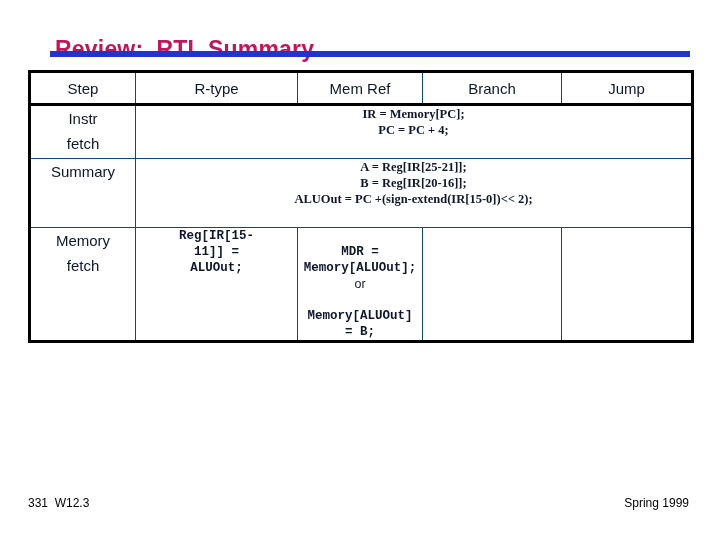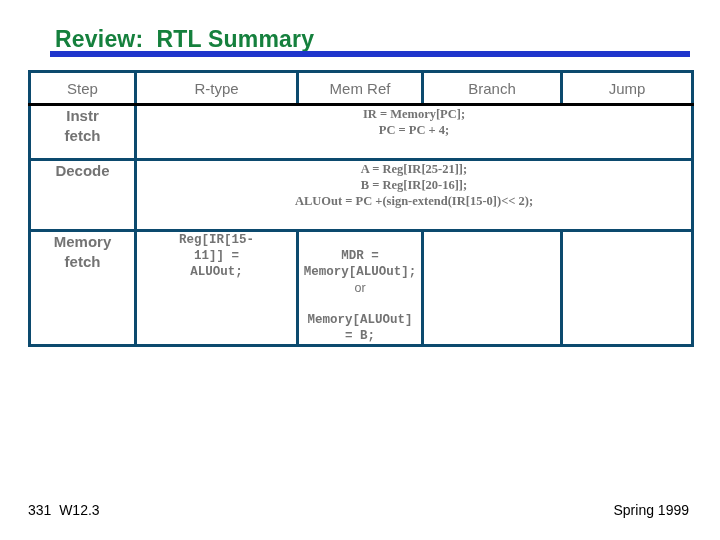--- a/index.html
+++ b/index.html
@@ -13,25 +13,25 @@
     position: relative;
     overflow: hidden;
     font-family: "Liberation Sans", sans-serif;
     -webkit-font-smoothing: none;
   }
 
   
   #slide-title {
     position: absolute;
     left: 55px;
-    top: 26px;
+    top: 36px;
     font-family: "Liberation Sans", sans-serif;
     font-size: 23px;
     font-weight: bold;
-    color: #15803d;
+    color: #be185d;
     letter-spacing: 0.2px;
     white-space: pre;
     line-height: 26px;
   }
   #title-rule {
     position: absolute;
     left: 50px;
     top: 51px;
     width: 640px;
     height: 6px;
@@ -45,25 +45,25 @@
     top: 70px;
     width: 663px;
   }
   table.rtl {
     border-collapse: collapse;
     table-layout: fixed;
     width: 663px;
     border: 3px solid #000;
   }
   table.rtl td, table.rtl th {
-    border: 3px solid #0c4a6e;
+    border: 1px solid #0c4a6e;
     padding: 0;
     vertical-align: top;
     text-align: center;
-    color: #737373;
+    color: #0f172a;
   }
   
   col.c-step   { width: 106px; }
   col.c-rtype  { width: 162px; }
   col.c-mem    { width: 125px; }
   col.c-branch { width: 139px; }
   col.c-jump   { width: 131px; }
 
   
   tr.hdr th {
@@ -73,23 +73,23 @@
     font-weight: normal;
     vertical-align: middle;
     border-bottom: 3px solid #000;
   }
 
   
   td.step {
     text-align: left;
     font-family: "Liberation Sans", sans-serif;
     font-size: 15px;
-    font-weight: bold;
+    font-weight: normal;
     padding: 2px 0 0 3px;
-    line-height: 20px;
+    line-height: 25px;
     white-space: pre-line;
     border-right: 3px solid #000;
   }
 
   
   td.code {
     font-family: "Liberation Mono", monospace;
     font-size: 12.5px;
     font-weight: bold;
     line-height: 16px;
@@ -109,23 +109,23 @@
   
   tr.r-fetch  td { height: 52px; }
   tr.r-decode td { height: 68px; }
   tr.r-exec   td { height: 88px; }
   tr.r-mem    td { height: 101px; }
   tr.r-wb     td { height: 48px; }
 
   
   .footer {
     position: absolute;
-    bottom: 22px;
+    bottom: 30px;
     font-family: "Liberation Sans", sans-serif;
-    font-size: 14px;
+    font-size: 12px;
     color: #000;
     white-space: pre;
   }
   #footer-left  { left: 28px; }
   #footer-right { right: 31px; }
 </style>
 </head>
 <body>
 
 <div id="slide-title">Review:  RTL Summary</div>
@@ -154,21 +154,21 @@
     <tbody>
 
       <tr class="r-fetch">
         <td class="step">Instr
 fetch</td>
         <td class="code span4" colspan="4">IR = Memory[PC];
 PC = PC + 4;</td>
       </tr>
 
       <tr class="r-decode">
-        <td class="step">Decode</td>
+        <td class="step">Summary</td>
         <td class="code span4" colspan="4">A = Reg[IR[25-21]];
 B = Reg[IR[20-16]];
 ALUOut = PC +(sign-extend(IR[15-0])&lt;&lt; 2);</td>
       </tr>
 
 
       <tr class="r-mem">
         <td class="step">Memory
 fetch</td>
         <td class="code">Reg[IR[15-

